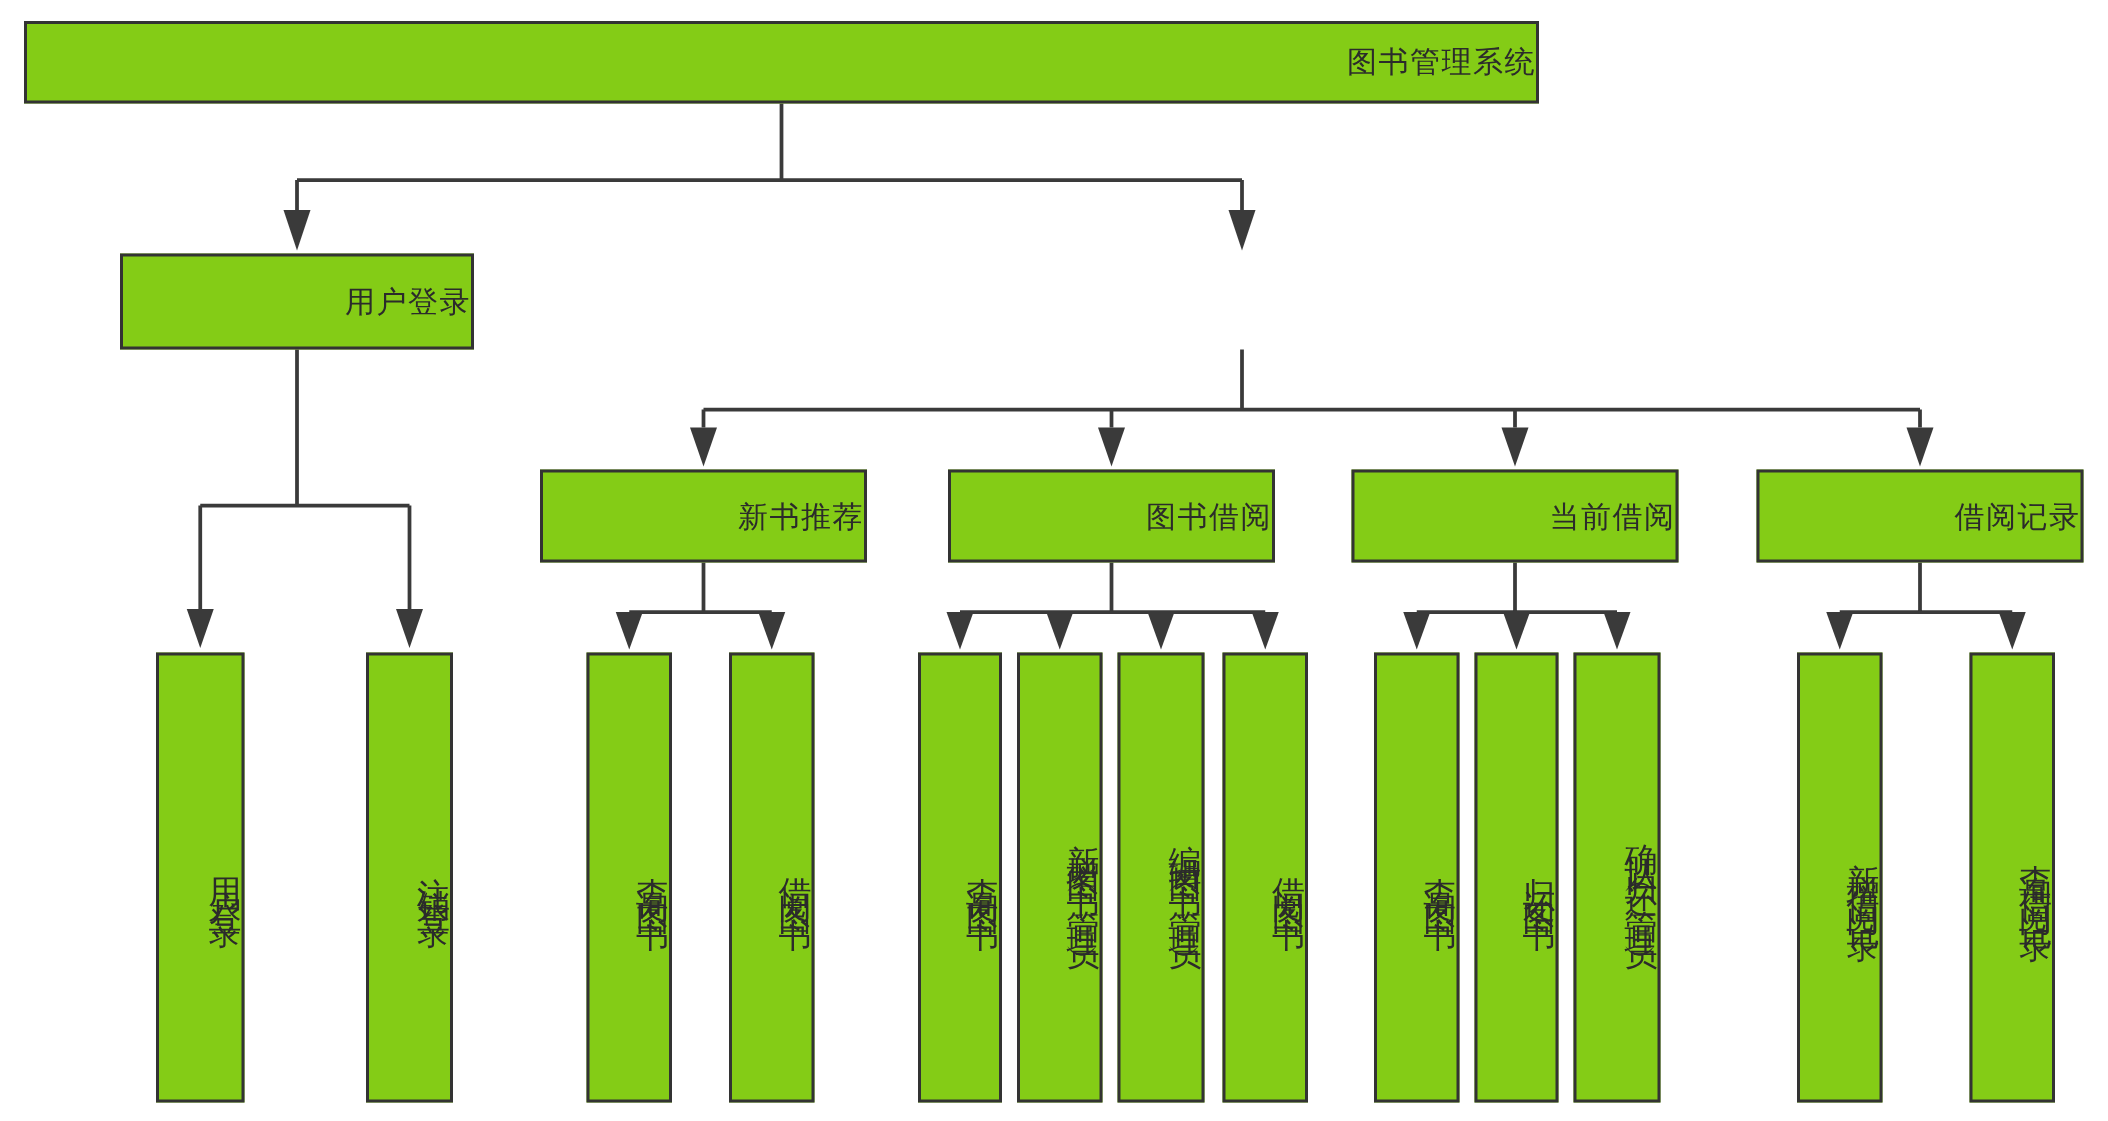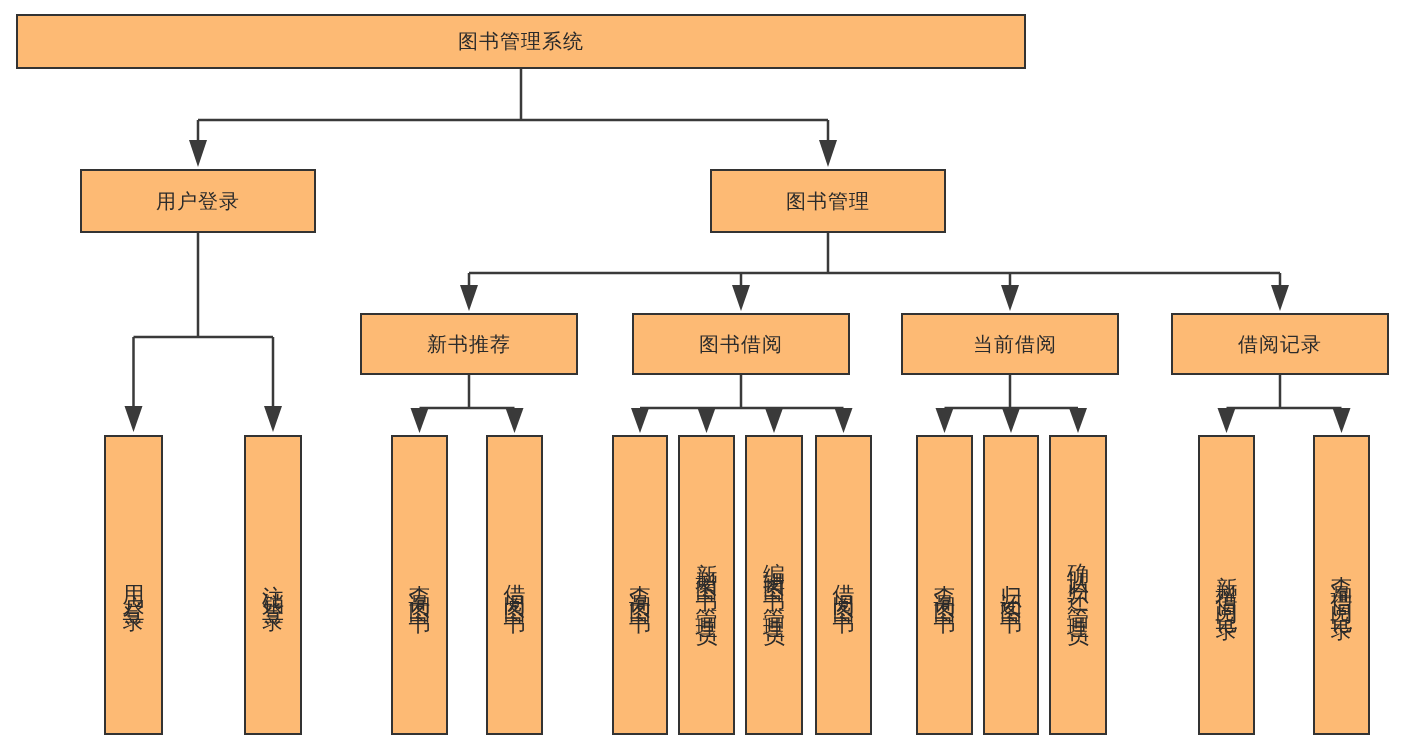--- a/index.html
+++ b/index.html
@@ -14,22 +14,22 @@
     position:relative;width:1405px;height:747px;overflow:hidden;
     background:var(--background);
     font-family:"Liberation Sans","DejaVu Sans",sans-serif;
     color:var(--text);
   }
   #connectors{position:absolute;left:0;top:0;width:1405px;height:747px;}
   .connector{stroke:var(--line);stroke-width:2.5;fill:none;}
   .arrowhead{fill:var(--line);stroke:none;}
   .box{
     position:absolute;box-sizing:border-box;
-    border:2.5px solid var(--border);background:#fdba74;
-    display:flex;align-items:center;justify-content:center;
+    border:2.5px solid var(--border);background:#84cc16;
+    display:flex;align-items:center;justify-content:flex-end;
   }
   .hlabel{font-size:20px;letter-spacing:1px;white-space:nowrap;}
   .vbox .vlabel{
     writing-mode:vertical-rl;text-orientation:mixed;
     font-size:22px;letter-spacing:9px;line-height:1;
   }
   .watermark{
     position:absolute;right:4px;bottom:4px;
     font-size:23px;letter-spacing:1px;
     color:var(--watermark);white-space:nowrap;
@@ -75,23 +75,20 @@
     <polygon class="arrowhead" points="1226.5,433 1217.5,408 1235.5,408"></polygon>
     <polygon class="arrowhead" points="1341.5,433 1332.5,408 1350.5,408"></polygon>
   </svg>
 
   <div class="box" style="left:16px;top:14px;width:1010px;height:55px;">
     <span class="hlabel">图书管理系统</span>
   </div>
 
   <div class="box" style="left:80px;top:169px;width:236px;height:64px;">
     <span class="hlabel">用户登录</span>
-  </div>
-  <div class="box" style="left:710px;top:169px;width:236px;height:64px;">
-    <span class="hlabel">图书管理</span>
   </div>
 
   <div class="box" style="left:632px;top:313px;width:218px;height:62px;">
     <span class="hlabel">图书借阅</span>
   </div>
   <div class="box" style="left:360px;top:313px;width:218px;height:62px;">
     <span class="hlabel">新书推荐</span>
   </div>
   <div class="box" style="left:901px;top:313px;width:218px;height:62px;padding-left:10px;">
     <span class="hlabel">当前借阅</span>

